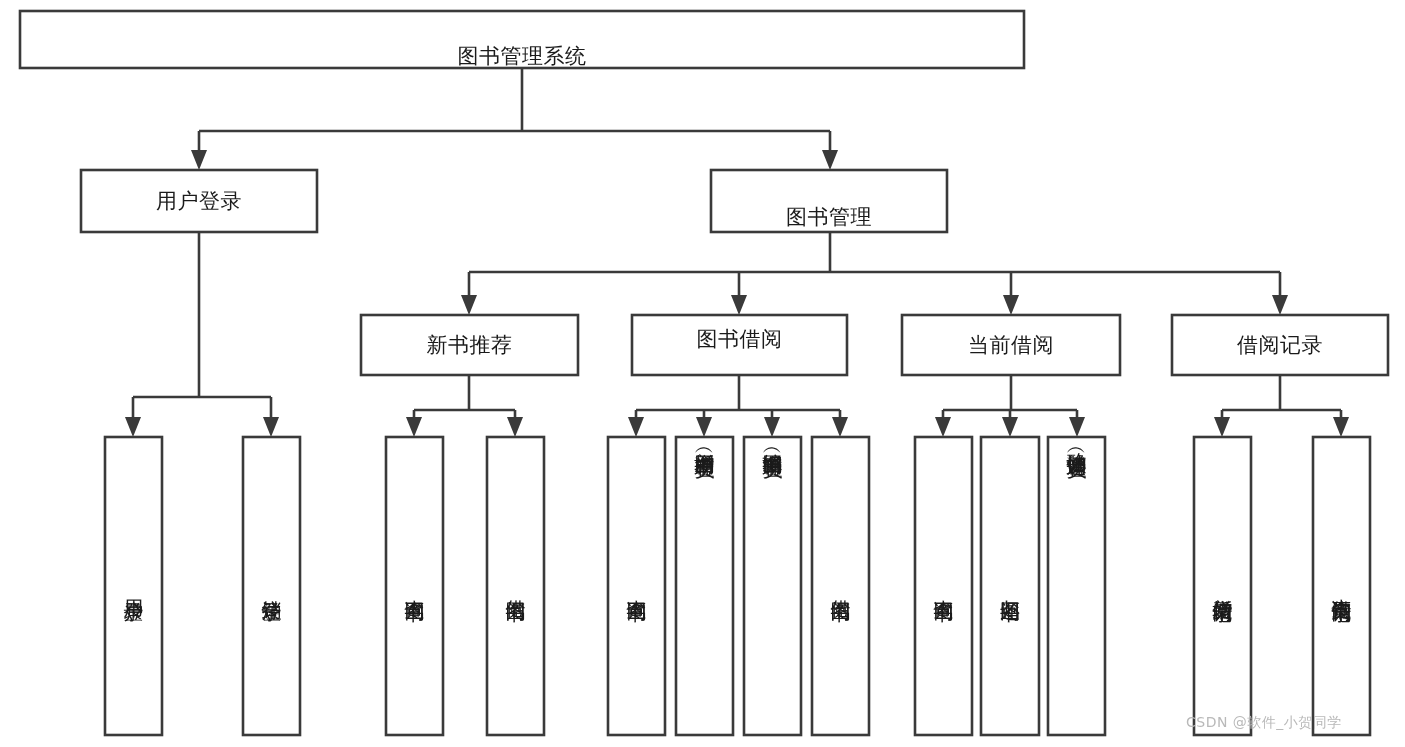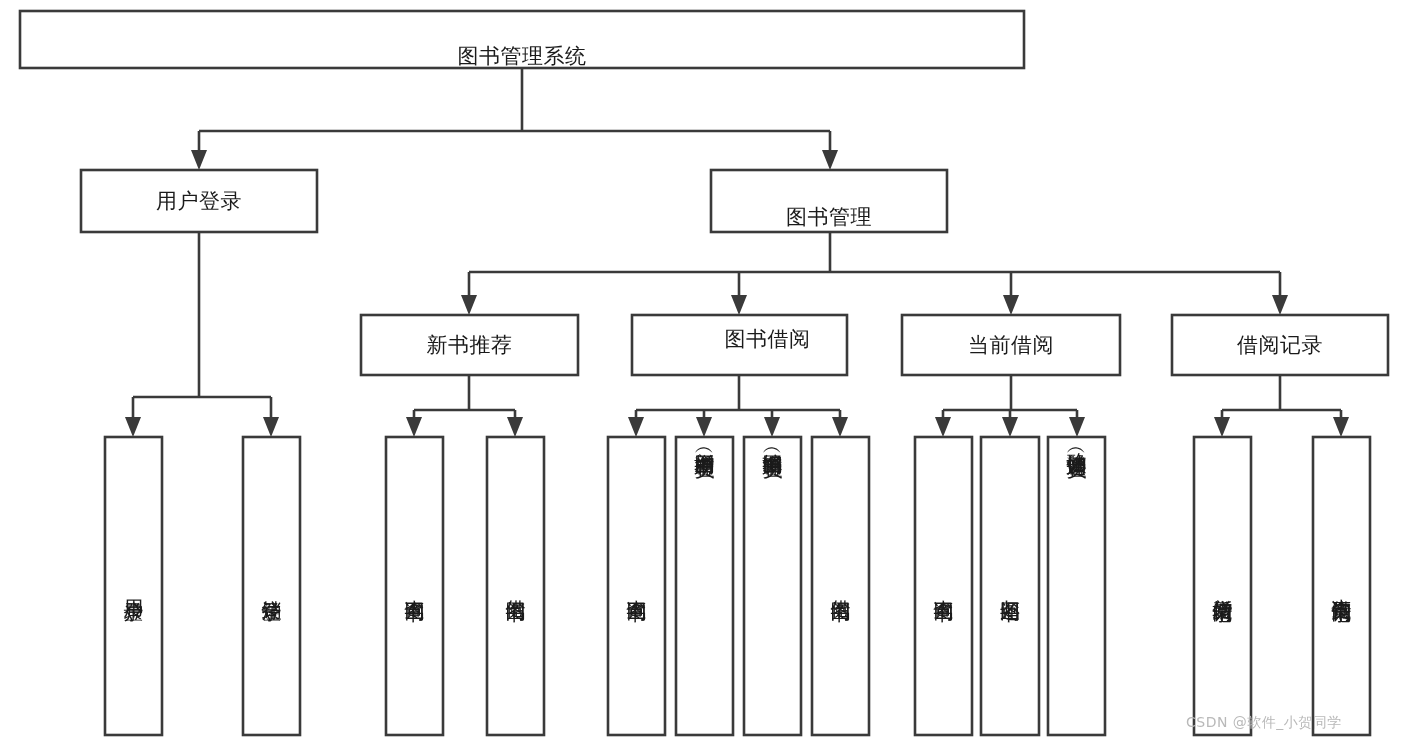--- a/index.html
+++ b/index.html
@@ -188,21 +188,21 @@
     <rect class="node-box" x="1194" y="437" width="57" height="298"></rect>
     <rect class="node-box" x="1313" y="437" width="57" height="298"></rect>
   </svg>
 
   <div class="node-label-h" style="left:20px; top:20px; width:1004px; height:72px;">图书管理系统</div>
 
   <div class="node-label-h" style="left:81px; top:170px; width:236px; height:62px;">用户登录</div>
   <div class="node-label-h" style="left:711px; top:170px; width:236px; height:78px;margin-top:8px;">图书管理</div>
 
   <div class="node-label-h" style="left:361px; top:315px; width:217px; height:60px;">新书推荐</div>
-  <div class="node-label-h" style="left:632px; top:315px; width:215px; height:48px;padding-left:28px;">图书借阅</div>
+  <div class="node-label-h" style="left:632px; top:315px; width:215px; height:48px;">图书借阅</div>
   <div class="node-label-h" style="left:902px; top:315px; width:218px; height:60px;border-radius:6px;">当前借阅</div>
   <div class="node-label-h" style="left:1172px; top:315px; width:216px; height:60px;text-align:right;">借阅记录</div>
 
   <div class="node-label-v" style="left:105px; top:437px; width:57px; height:298px;">用户登录</div>
   <div class="node-label-v" style="left:243px; top:437px; width:57px; height:298px;">注销登录</div>
   <div class="node-label-v" style="left:386px; top:437px; width:57px; height:298px;">查询图书</div>
   <div class="node-label-v" style="left:487px; top:437px; width:57px; height:298px;">借阅图书</div>
   <div class="node-label-v" style="left:608px; top:437px; width:57px; height:298px;">查询图书</div>
   <div class="node-label-v" style="left:676px; top:437px; width:57px; height:298px; justify-content:flex-start;">新增图书（管理员）</div>
   <div class="node-label-v" style="left:744px; top:437px; width:57px; height:298px; justify-content:flex-start;">编辑图书（管理员）</div>

